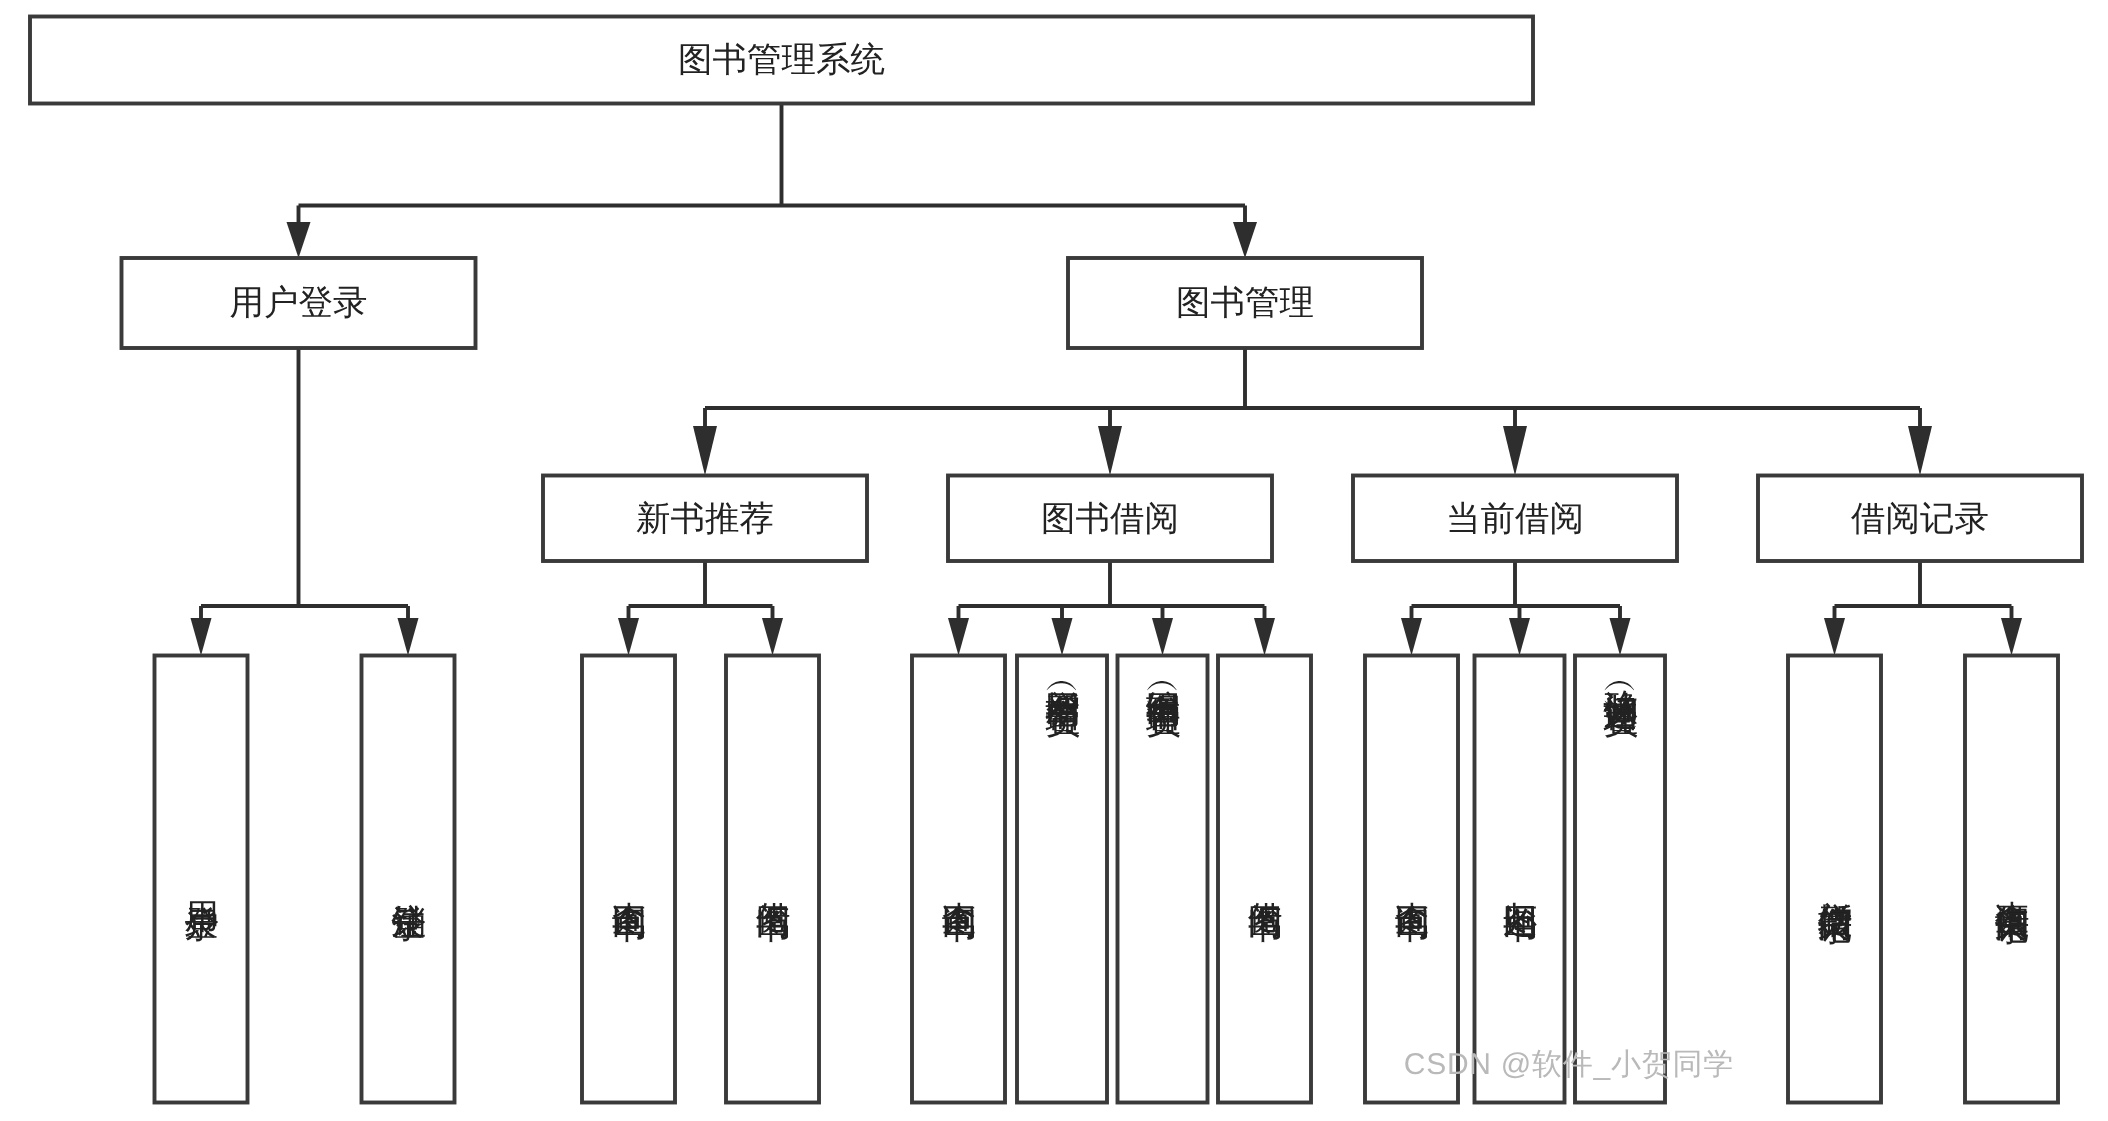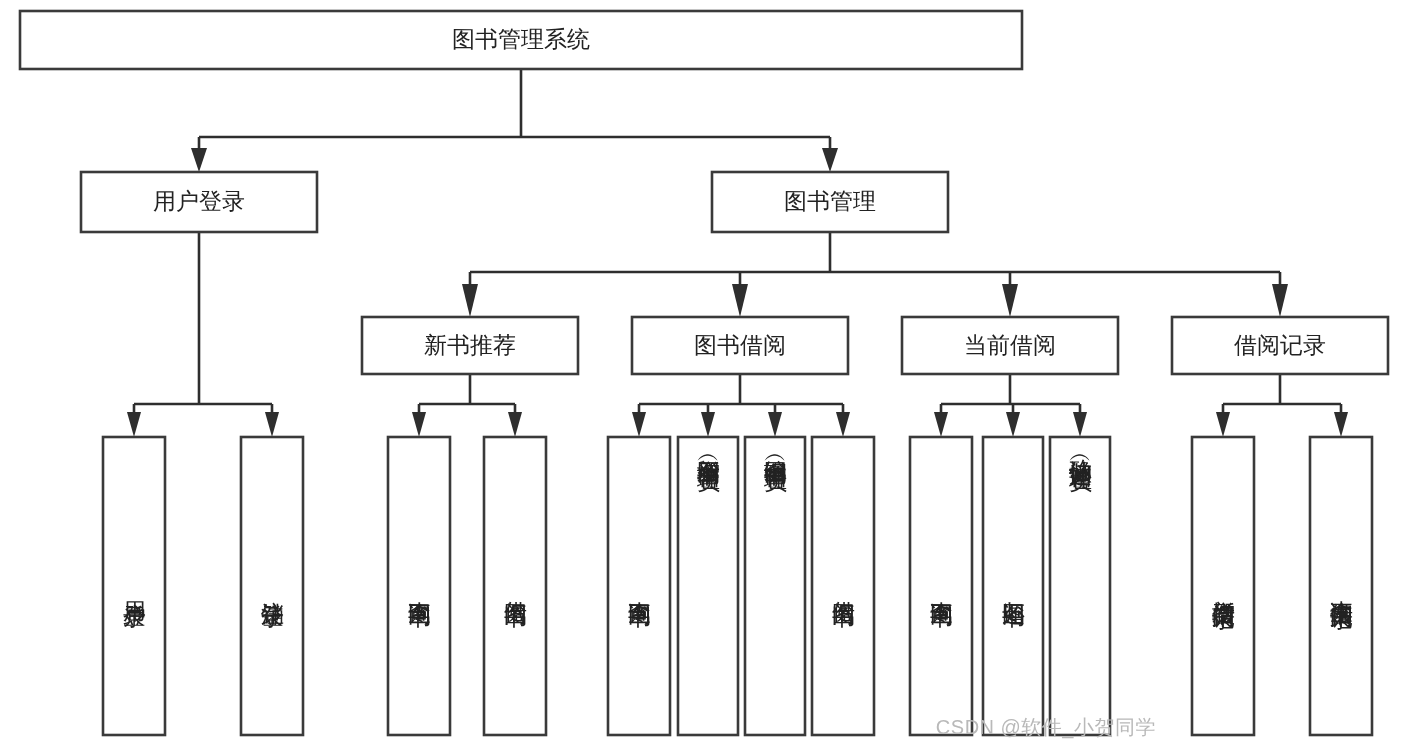--- a/index.html
+++ b/index.html
@@ -64,21 +64,21 @@
     font-size: 23px;
     line-height: 1.04;
     color: #222222;
     letter-spacing: 1.5px;
     white-space: nowrap;
     text-align: center;
   }
   .watermark {
     position: absolute;
     right: 12px;
-    bottom: 6px;
+    bottom: 24px;
     font-family: "Liberation Sans", "DejaVu Sans", sans-serif;
     font-size: 20px;
     color: #b9b9b9;
     letter-spacing: 0.5px;
     white-space: nowrap;
     user-select: none;
   }
 </style>
 </head>
 <body>

